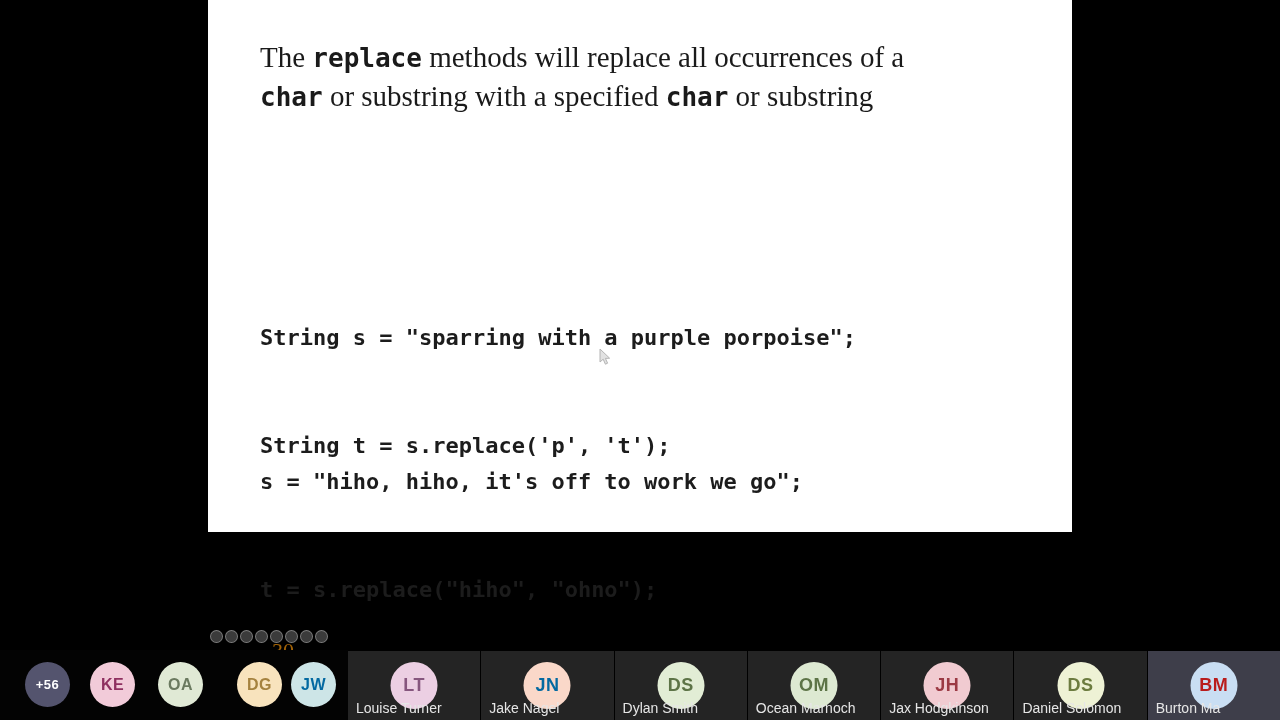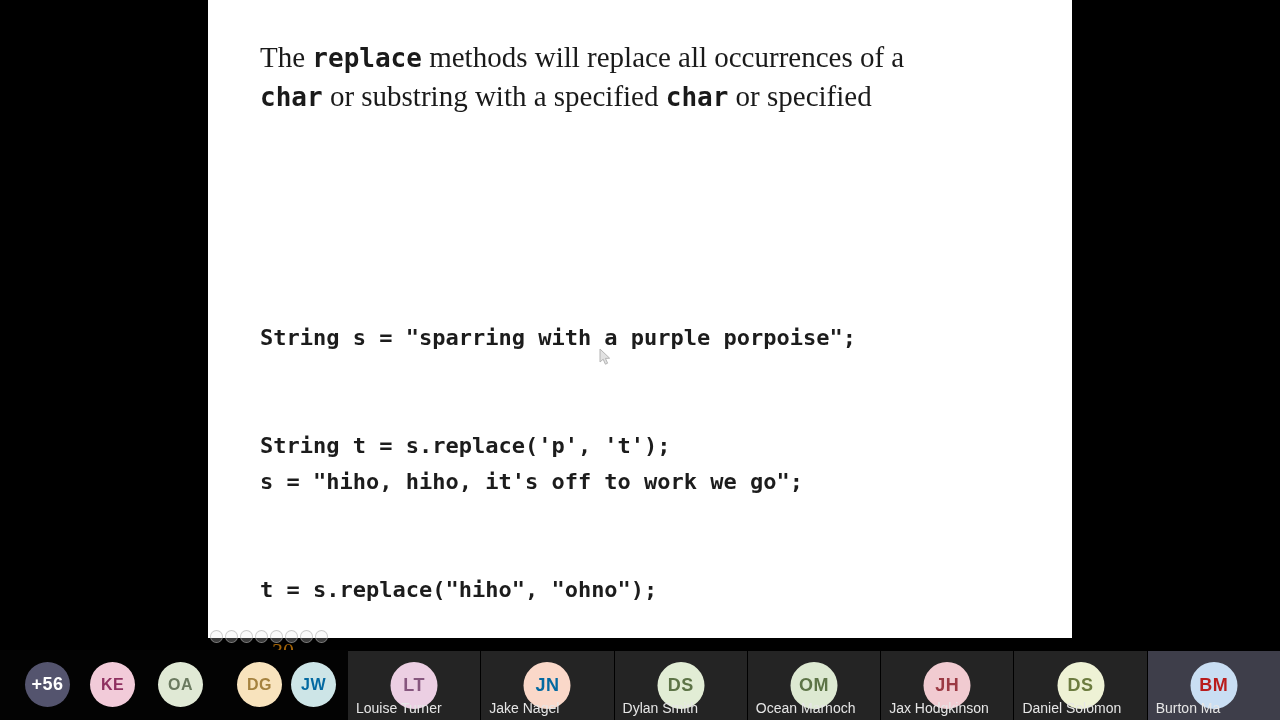--- a/index.html
+++ b/index.html
@@ -1,20 +1,20 @@
 <!DOCTYPE html>
 <html><head>
 <meta charset="utf-8">
 <style>
   html,body{margin:0;padding:0;background:#000;}
   .stage{position:relative;width:1280px;height:720px;background:#000;overflow:hidden;
          font-family:"Liberation Sans",sans-serif;}
 
   
-  .slide{position:absolute;left:208px;top:0;width:864px;height:638px;background:#ffffff;}
+  .slide{position:absolute;left:208px;top:0;width:864px;height:532px;background:#ffffff;}
   .slide-title{position:absolute;left:52px;top:38px;width:760px;color:#1a1a1a;
                font-family:"Liberation Serif","DejaVu Serif",serif;font-size:29px;line-height:38px;}
   .slide-title .mono{font-family:"DejaVu Sans Mono",monospace;font-weight:bold;font-size:26px;}
   .code-block{position:absolute;left:52px;color:#1c1c1c;
               font-family:"DejaVu Sans Mono",monospace;font-weight:bold;font-size:22px;
               line-height:36px;white-space:pre;}
   .code-block-1{top:248px;}
   .code-block-2{top:392px;}
   .page-number{position:absolute;left:64px;top:638px;color:#a16207;
                font-family:"Liberation Serif","DejaVu Serif",serif;font-size:22px;}
@@ -26,40 +26,40 @@
 
   
   .cursor{position:absolute;left:598px;top:348px;width:14px;height:18px;opacity:.75;}
 
   
   .filmstrip{position:absolute;left:0;top:650px;width:1280px;height:70px;background:#000;}
   .mini-strip{position:absolute;left:0;top:0;width:348px;height:70px;background:#030303;}
   .mini-avatar{position:absolute;top:12px;width:45px;height:45px;border-radius:50%;
                display:flex;align-items:center;justify-content:center;
                font-size:16px;font-weight:bold;letter-spacing:.5px;}
-  .mini-avatar.badge{font-size:18px;}
+  .mini-avatar.badge{font-size:13px;}
   .tile-strip{position:absolute;left:348px;top:1px;width:932px;height:69px;
               display:flex;gap:1px;}
   .tile{position:relative;flex:1 1 0;background:#242424;padding-left:21px;}
   .tile-avatar{position:absolute;left:50%;top:11px;transform:translateX(-50%);
                width:47px;height:47px;border-radius:50%;
                display:flex;align-items:center;justify-content:center;
                font-size:18px;font-weight:bold;letter-spacing:.5px;}
   .tile-name{position:absolute;left:8px;bottom:4px;font-size:14px;color:#e6e6e6;white-space:nowrap;}
 </style>
 </head>
 <body>
 
 <div class="stage">
 
   <div class="slide">
 
     <div class="slide-title">
       <div class="title-line"><span>The </span><span class="mono">replace</span><span> methods will replace all occurrences of a</span></div>
-      <div class="title-line"><span class="mono">char</span><span> or substring with a specified </span><span class="mono">char</span><span> or specified</span></div>
+      <div class="title-line"><span class="mono">char</span><span> or substring with a specified </span><span class="mono">char</span><span> or substring</span></div>
     </div>
 
     <div class="code-block code-block-1">
       <div class="code-line">String s = "sparring with a purple porpoise";</div>
       <div class="code-line">String t = s.replace('p', 't');</div>
     </div>
 
     <div class="code-block code-block-2">
       <div class="code-line">s = "hiho, hiho, it's off to work we go";</div>
       <div class="code-line">t = s.replace("hiho", "ohno");</div>

